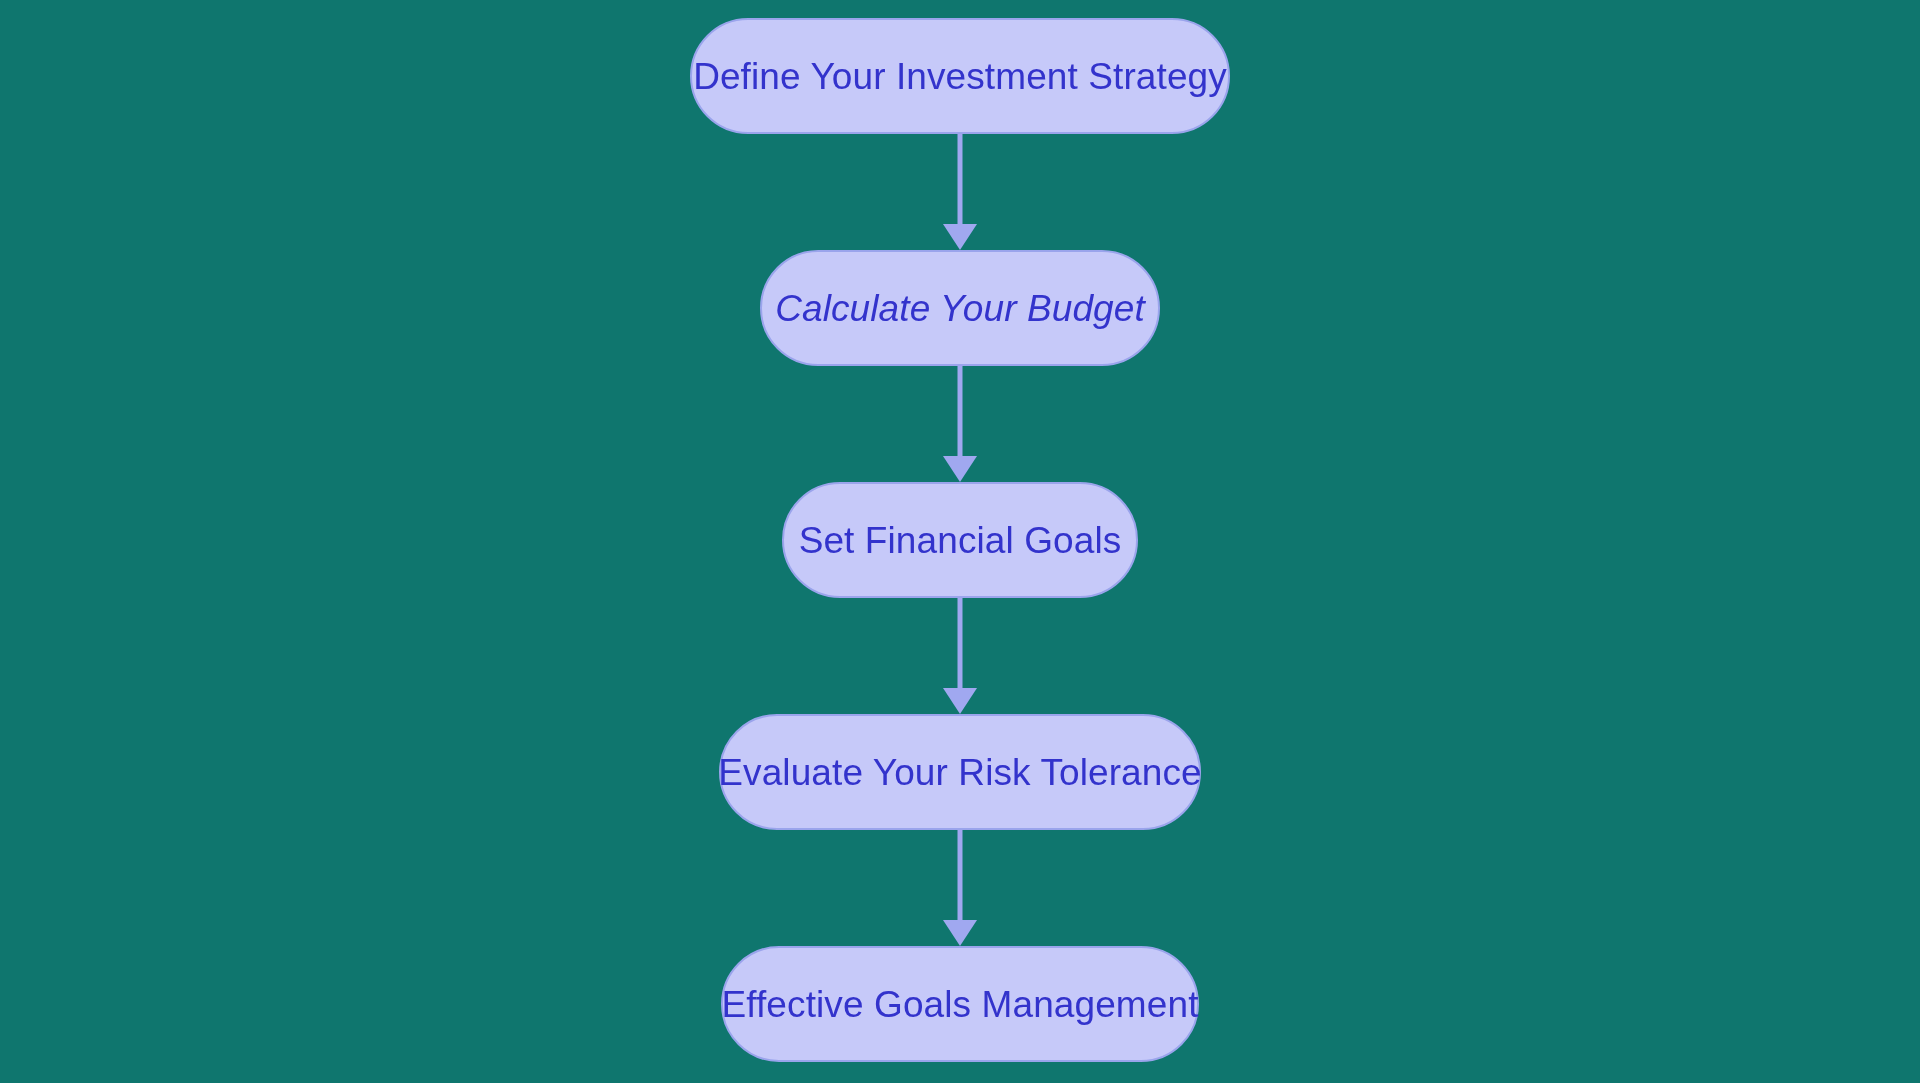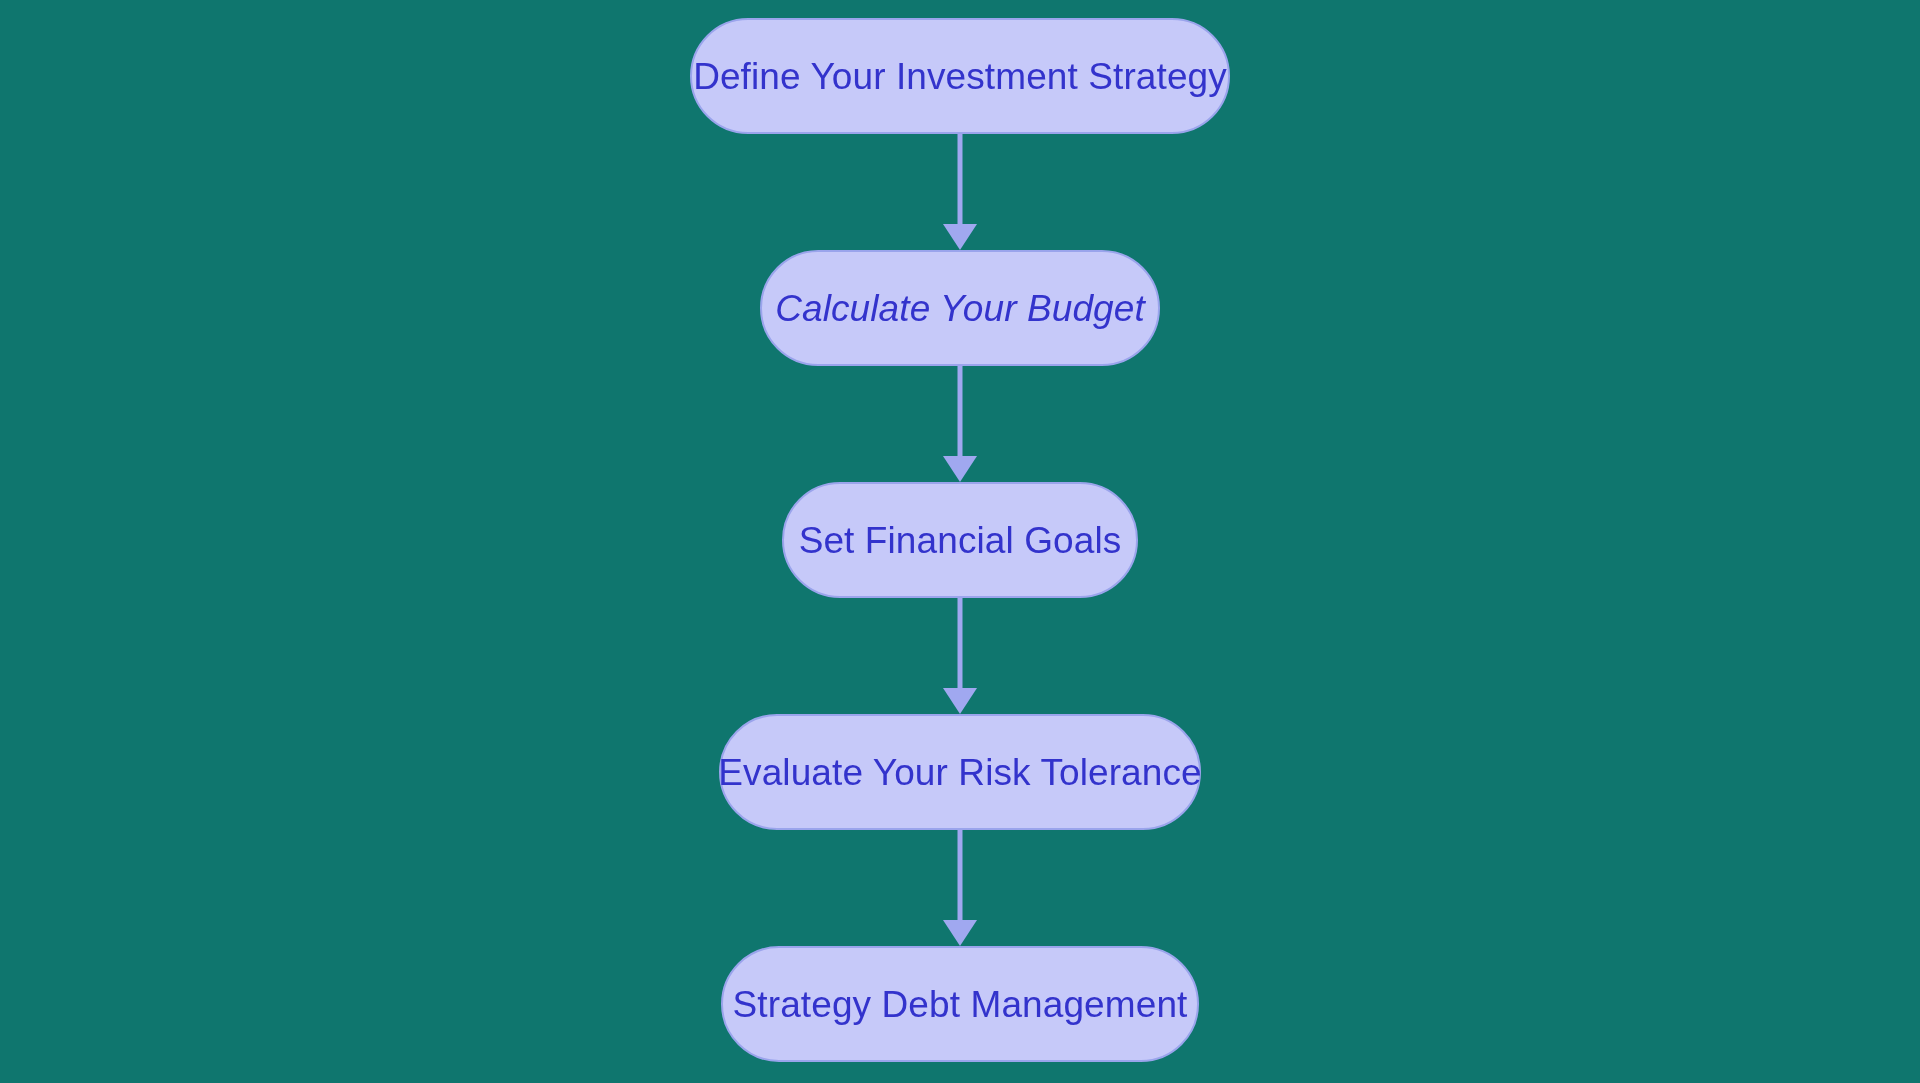--- a/index.html
+++ b/index.html
@@ -124,16 +124,16 @@
   <div class="node node-3">
     <span class="node-label">Evaluate Your Risk Tolerance</span>
   </div>
 
   <div class="connector conn-3">
     <div class="shaft" style="height: 90px;"></div>
     <div class="head"></div>
   </div>
 
   <div class="node node-4">
-    <span class="node-label">Strategy Debt Management</span>
+    <span class="node-label">Effective Goals Management</span>
   </div>
 
 </div>
 
 </body></html>

